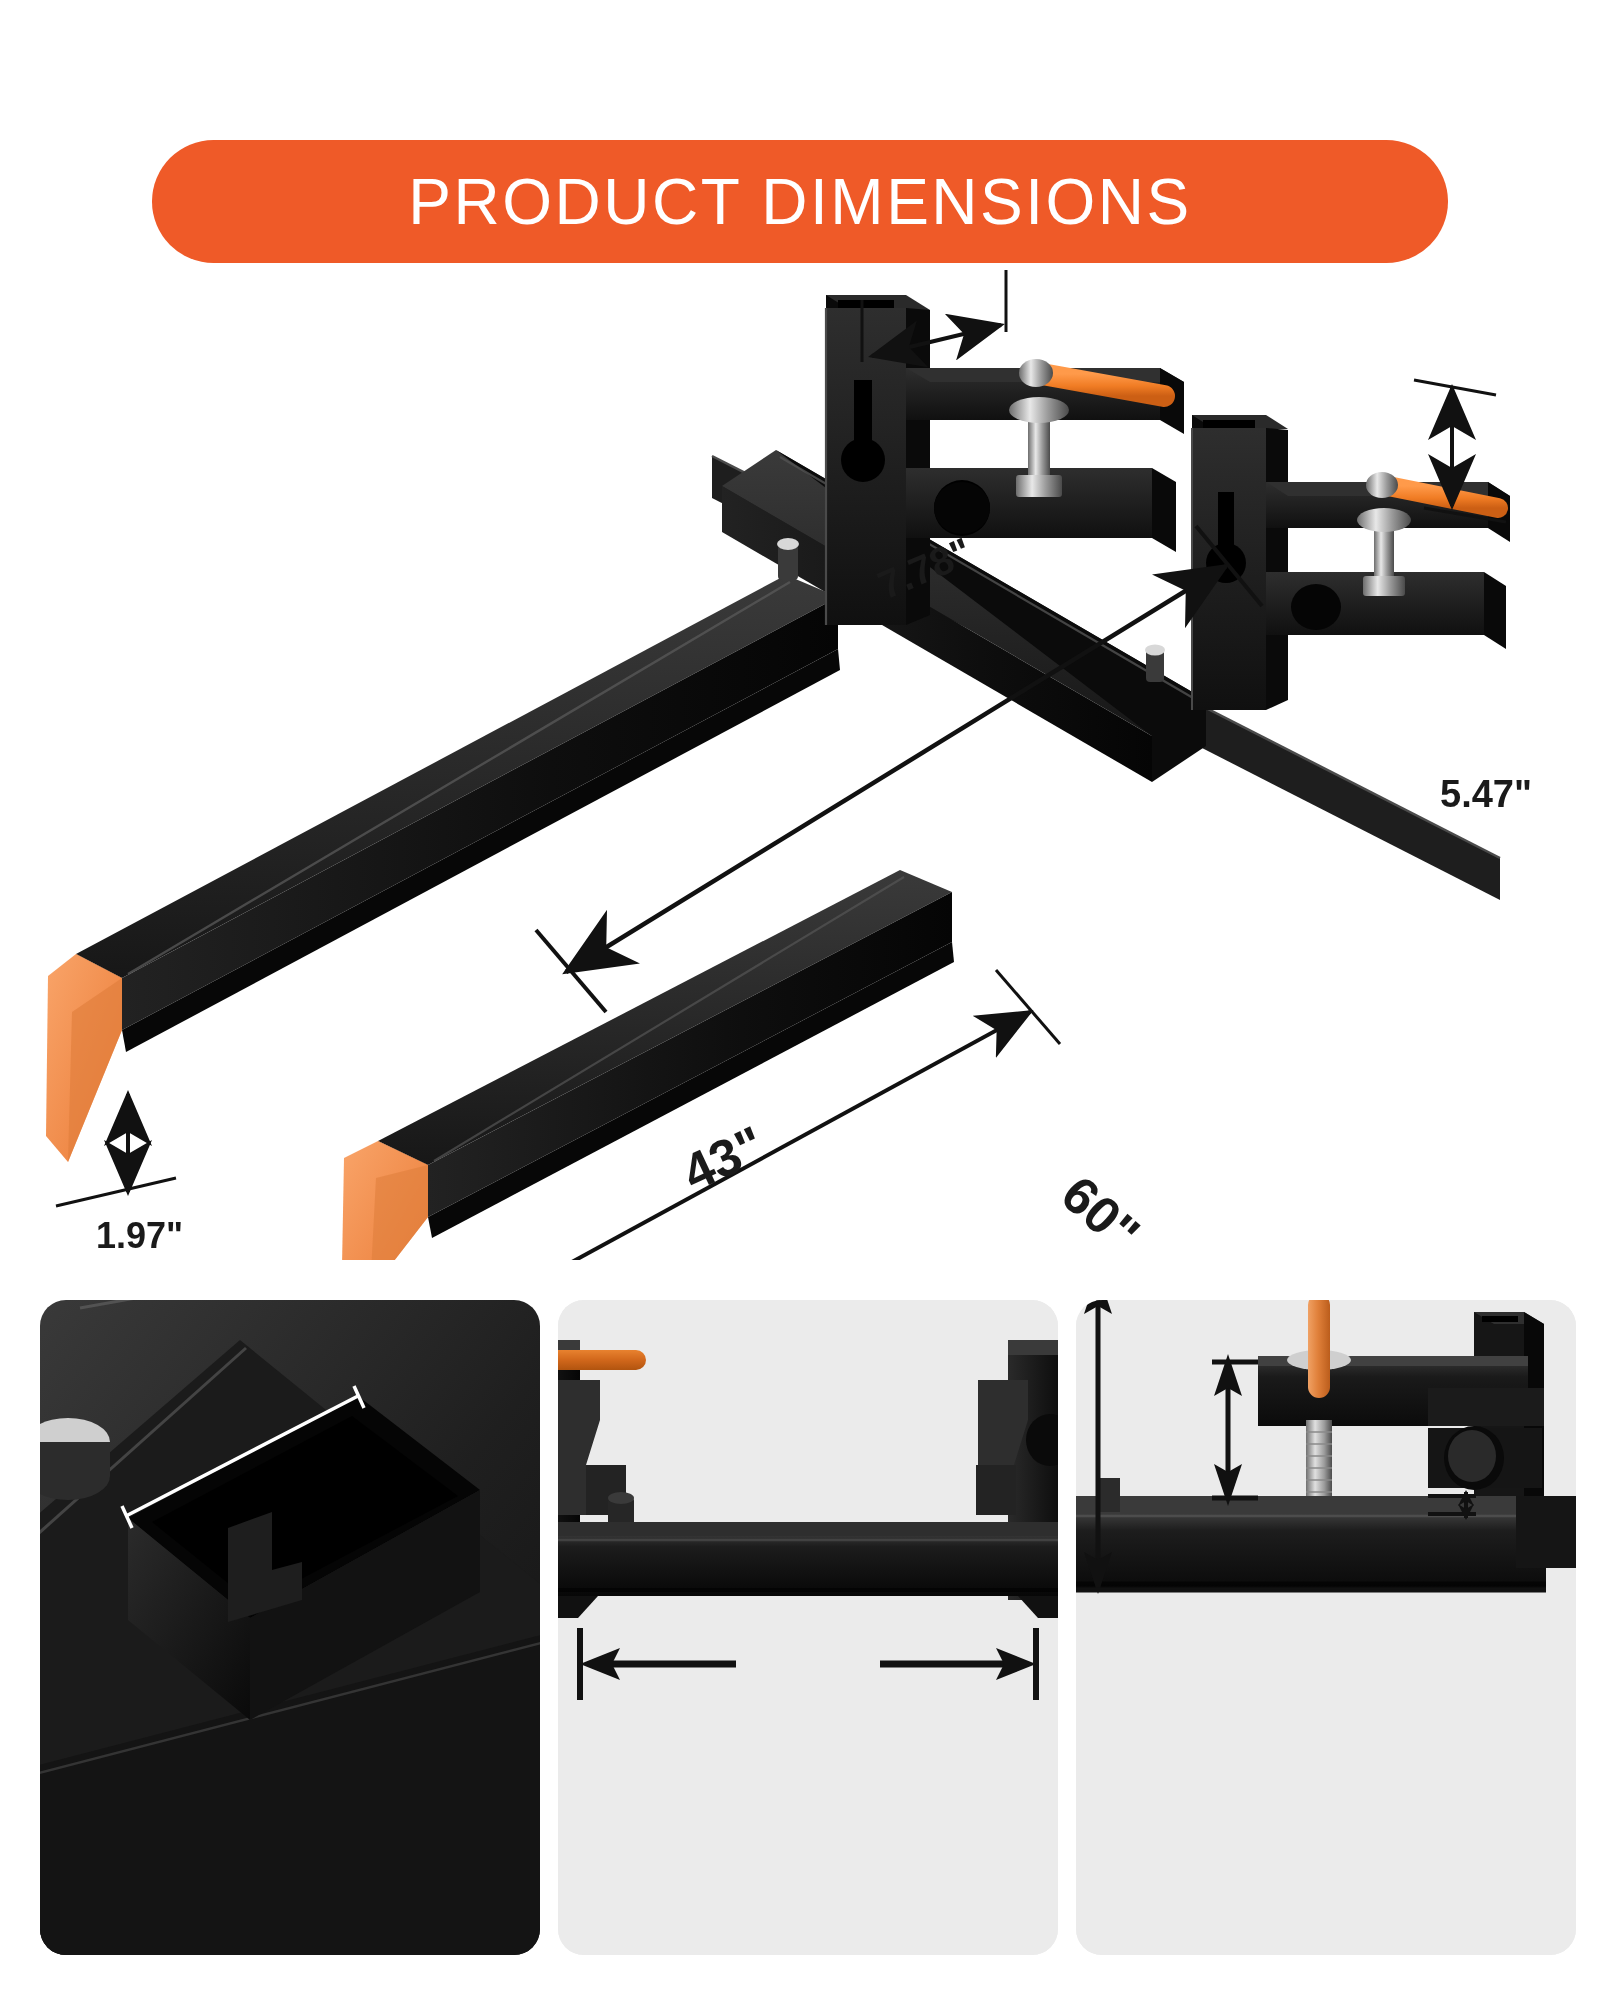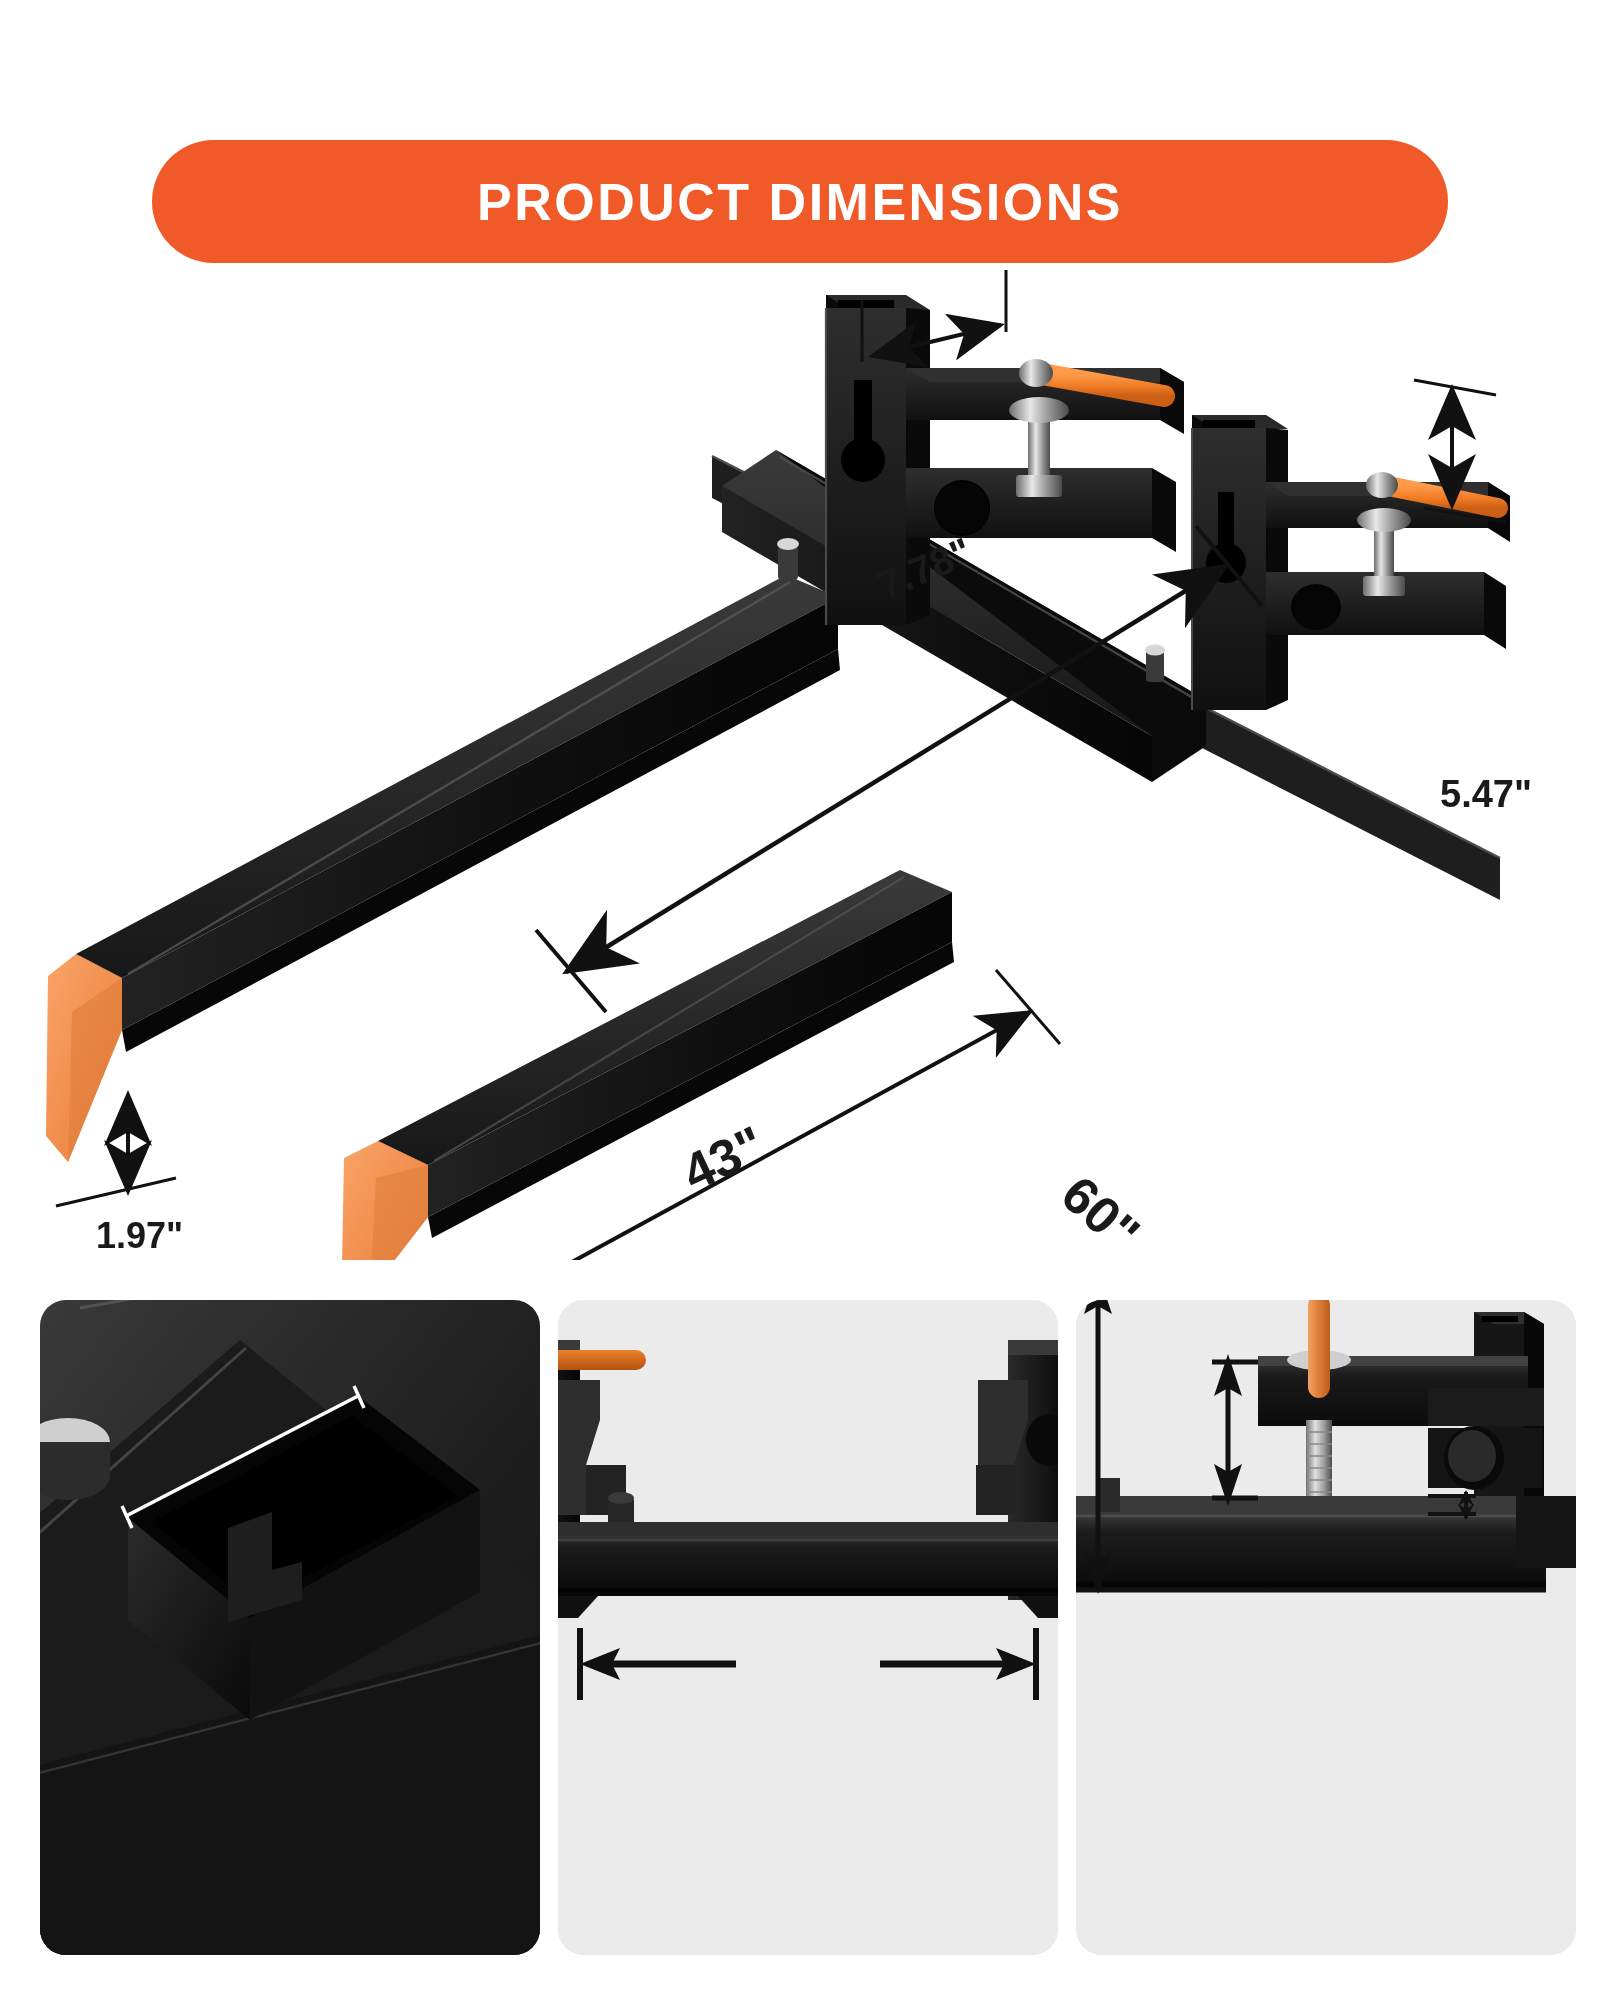--- a/index.html
+++ b/index.html
@@ -15,22 +15,22 @@
   .banner {
     position: absolute;
     left: 152px; top: 140px;
     width: 1296px; height: 123px;
     background: var(--accent, #ef5a28);
     border-radius: 62px;
     display: flex; align-items: center; justify-content: center;
   }
   .banner-text {
     color: #fff;
-    font-size: 52px;
-    font-weight: 700;
+    font-size: 64px;
+    font-weight: 400;
     letter-spacing: 2.5px;
     line-height: 1;
     white-space: nowrap;
     font-family: "Liberation Sans", sans-serif;
   }
 
   
   .hero { position: absolute; left: 0; top: 270px; width: 1600px; height: 990px; }
   .hero svg { display: block; width: 1600px; height: 990px; }
 

